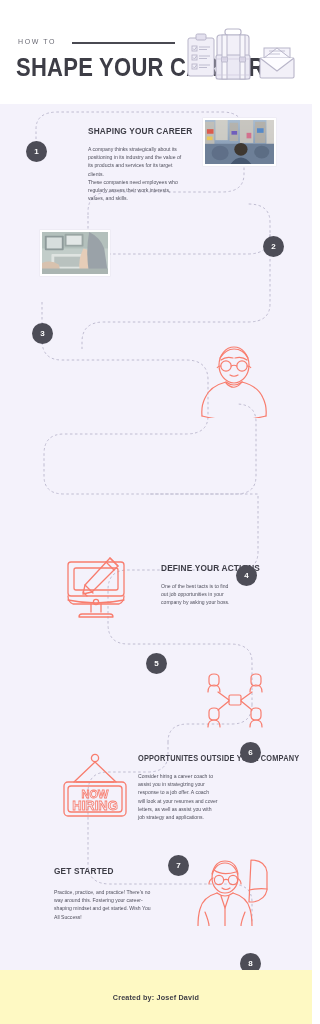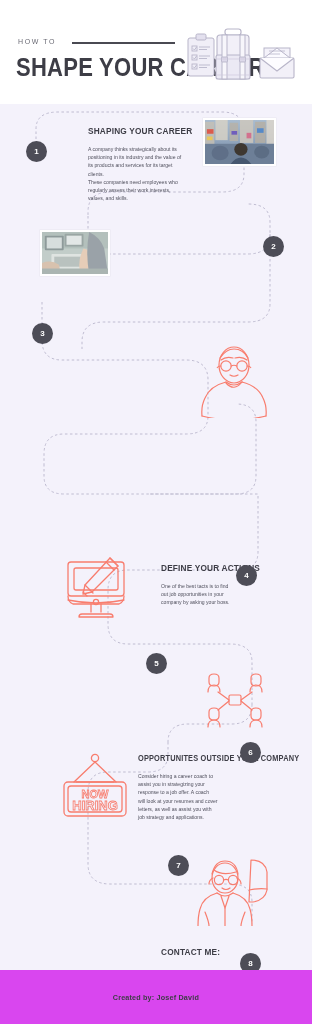--- a/index.html
+++ b/index.html
@@ -125,21 +125,21 @@
     background: #cfd4dd;
   }
   .photo canvas, .photo .ph { width: 100%; height: 100%; display: block; }
 
   .illus { position: absolute; z-index: 5; }
 
   
   .footer {
     position: relative;
     height: 54px;
-    background: #d946ef;
+    background: #fef9c3;
     display: flex;
     align-items: center;
     justify-content: center;
   }
   .footer-text {
     font-size: 8px;
     font-weight: 700;
     color: #3d3d46;
     letter-spacing: 0.2px;
     font-family: "Liberation Sans Narrow", "Liberation Sans", sans-serif;
@@ -353,20 +353,27 @@
         <path d="M39 10 L18 30 M39 10 L60 30"></path>
         <path d="M20 30 L58 30"></path>
         <rect x="8" y="30" width="62" height="34" rx="4"></rect>
         <rect x="12" y="34" width="54" height="26" rx="3"></rect>
       </g>
       <text x="39" y="46" text-anchor="middle" fill="none" stroke="#f87d6e" stroke-width="0.8" font-family="Liberation Sans, sans-serif" font-size="11" font-weight="700">NOW</text>
       <text x="39" y="58" text-anchor="middle" fill="none" stroke="#f87d6e" stroke-width="0.8" font-family="Liberation Sans, sans-serif" font-size="13" font-weight="700">HIRING</text>
     </svg>
 
     <div class="badge" style="left:168px; top:751px;">7</div>
+    <div class="block" style="left:54px; top:762px; width:140px;">
+      <h3>GET STARTED</h3>
+      <p style="margin-top:12px;">Practice, practice, and practice! There's no
+way around this. Fostering your career-
+shaping mindset and get started. Wish You
+All Success!</p>
+    </div>
     <svg class="illus" style="left:195px; top:752px; width:82px; height:70px;" viewBox="0 0 82 70">
       <g fill="none" stroke="#f87d6e" stroke-width="1.2" stroke-linecap="round" stroke-linejoin="round">
 
         <path d="M56 4 q14 0 16 12 l0 18 q-2 10 -14 12 l-4 0 z"></path>
         <path d="M54 34 q10 -2 18 -1"></path>
 
         <ellipse cx="30" cy="22" rx="13" ry="15"></ellipse>
         <path d="M17 18 q3 -13 13 -13 q11 0 13 13"></path>
         <path d="M19 14 q8 6 22 2 M18 22 q-4 2 -4 6 M42 22 q4 2 4 6"></path>
         <circle cx="24" cy="24" r="4.6"></circle>
@@ -376,24 +383,20 @@
 
         <path d="M22 37 q8 6 16 0"></path>
         <path d="M22 37 q-14 4 -17 16 q-2 7 -2 17 M38 37 q14 4 17 16 q2 7 2 17"></path>
         <path d="M26 40 l4 12 l4 -12"></path>
         <path d="M30 52 l0 18"></path>
         <path d="M10 56 q4 10 4 14 M50 56 q-4 10 -4 14"></path>
       </g>
     </svg>
 
     <div class="badge" style="left:240px; top:849px;">8</div>
-    <div class="block" style="left:161px; top:843px; width:120px;">
-      <h3>CONTACT ME:</h3>
-
-    </div>
     <svg class="illus" style="left:14px; top:860px; width:110px; height:62px;" viewBox="0 0 110 62">
       <g fill="none" stroke="#5c5c68" stroke-width="1" stroke-linecap="round" stroke-linejoin="round">
 
         <path d="M26 30 L86 30 L86 33 L26 33 z"></path>
         <path d="M30 33 L30 58 M82 33 L82 58"></path>
 
         <circle cx="16" cy="13" r="5"></circle>
         <path d="M11 11 q5 -6 10 -1"></path>
         <path d="M16 18 q-7 2 -8 10 l0 8"></path>
         <path d="M16 18 q7 1 10 10"></path>

